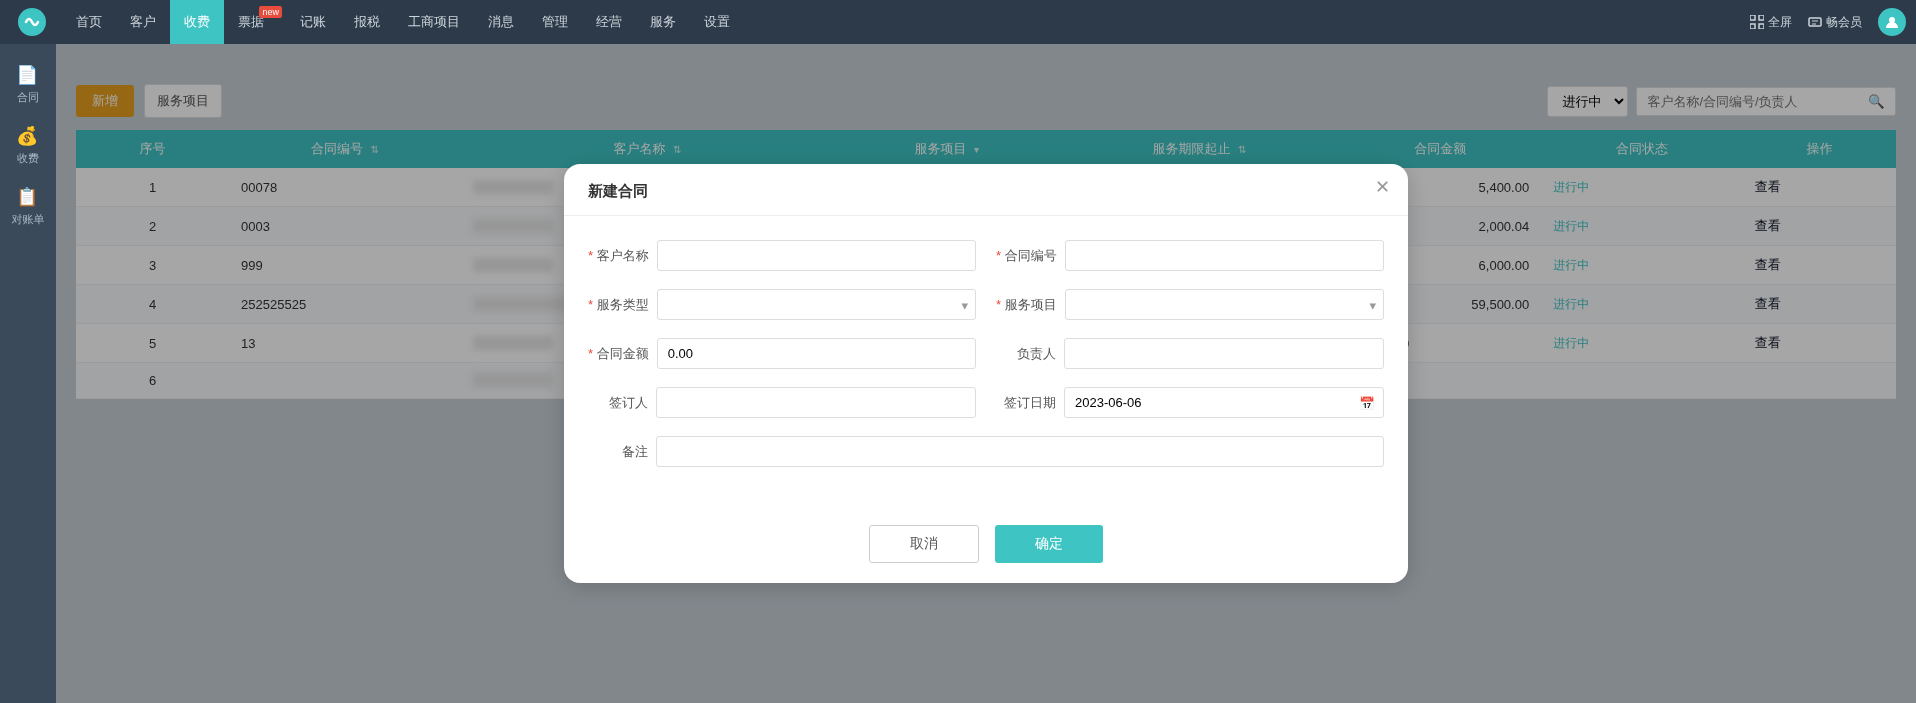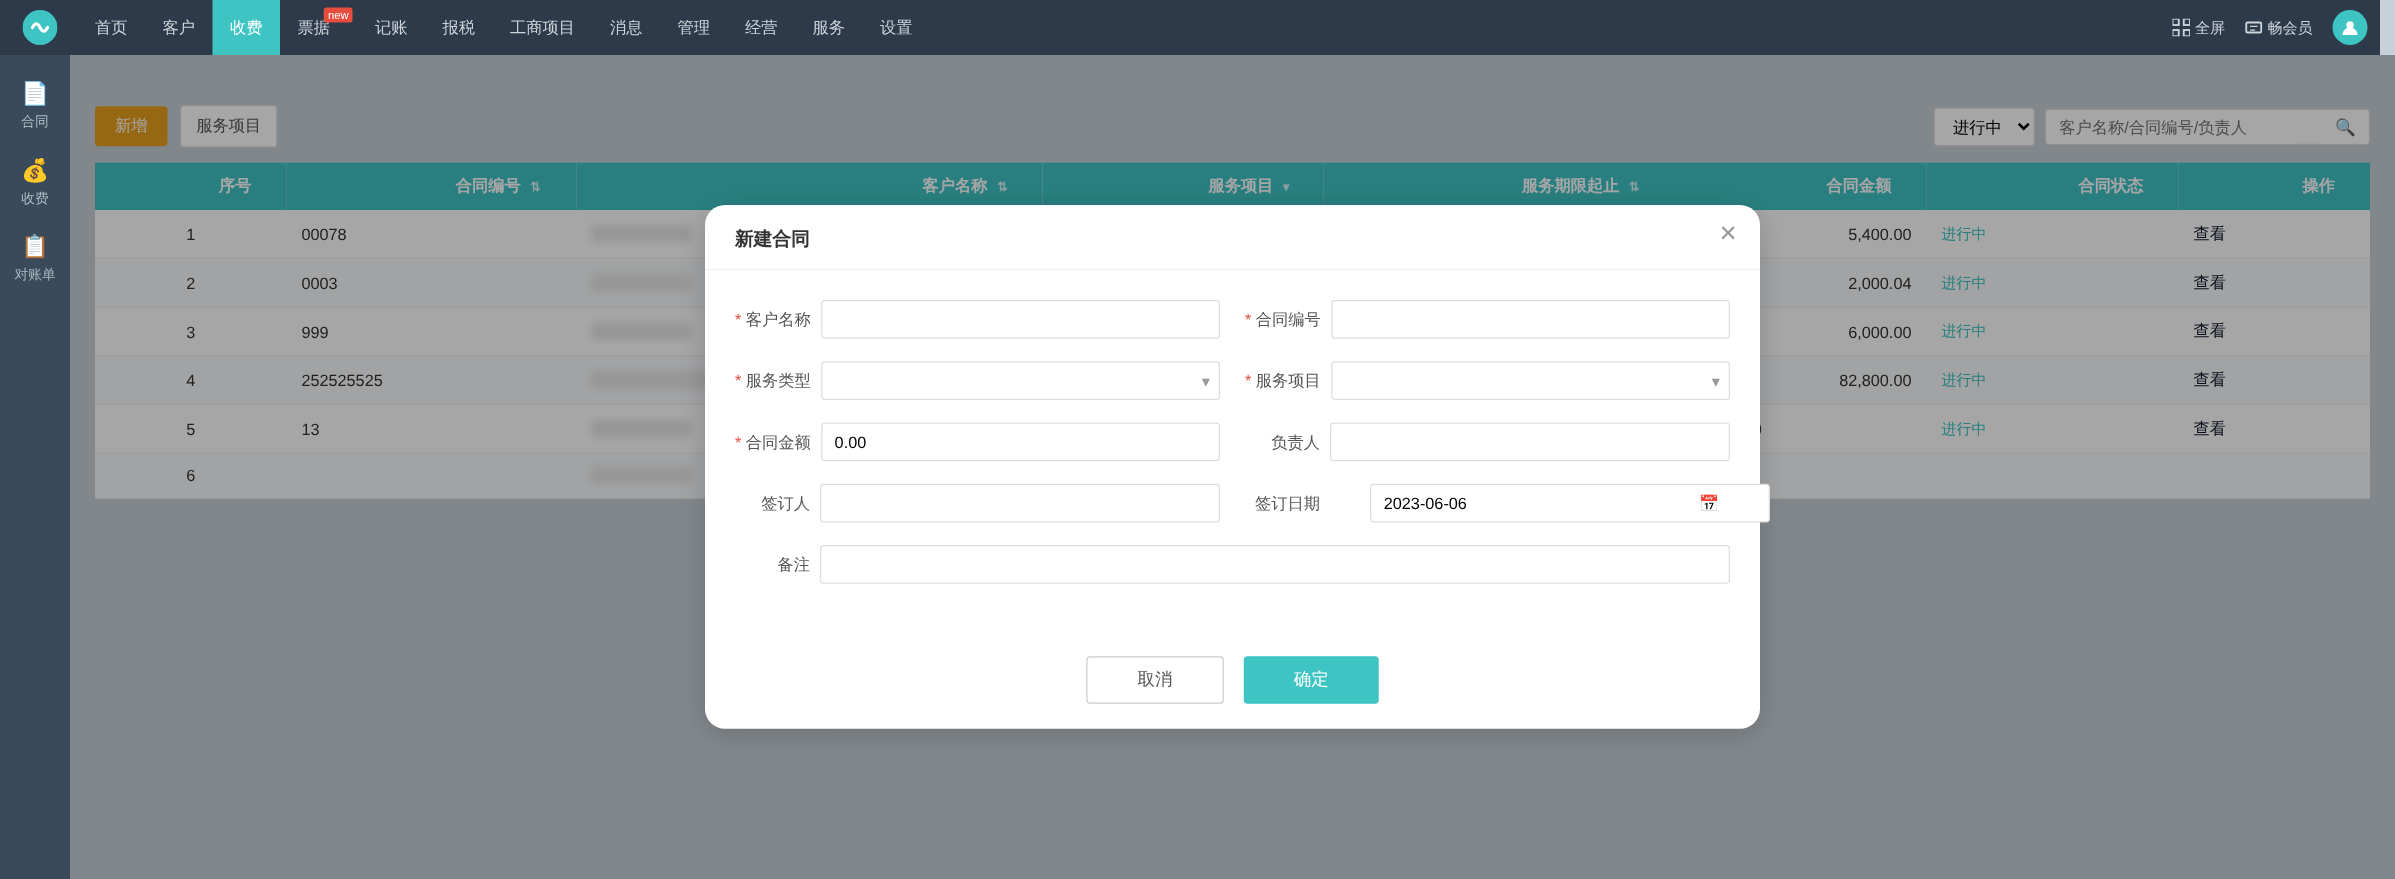--- a/index.html
+++ b/index.html
@@ -6,21 +6,21 @@
     body { font-family: 'Microsoft YaHei', sans-serif; font-size: 13px; background: #c8d0d8; width: 1916px; min-height: 703px; overflow: hidden; }
 
     
     .top-nav {
       background: #2d3a4a;
       height: 44px;
       display: flex;
       align-items: center;
       padding: 0 10px;
       position: fixed;
-      top: 0; left: 0; right: 12px;
+      top: 0; left: 0; right: 0;
       z-index: 100;
     }
     .top-nav .logo {
       width: 44px;
       height: 44px;
       display: flex;
       align-items: center;
       justify-content: center;
       margin-right: 8px;
     }
@@ -182,22 +182,22 @@
       width: 100%;
       border-collapse: collapse;
       background: #fff;
     }
     .data-table thead tr {
       background: #3fc4c4;
       color: #fff;
     }
     .data-table thead th {
       padding: 10px 28px;
-      text-align: right;
-      font-weight: bold;
+      text-align: center;
+      font-weight: normal;
       font-size: 13px;
       white-space: nowrap;
     }
     .data-table tbody tr {
       border-bottom: 1px solid #eef0f2;
     }
     .data-table tbody tr:nth-child(even) { background: #f8fafc; }
     .data-table tbody td {
       padding: 10px 12px;
       font-size: 13px;
@@ -331,21 +331,20 @@
       position: relative;
     }
     .date-wrap input {
       width: 100%;
       border: 1px solid #ddd;
       border-radius: 3px;
       padding: 7px 32px 7px 10px;
       font-size: 13px;
       font-family: inherit;
       outline: none;
-      margin-left: 32px;
     }
     .date-wrap .cal-icon {
       position: absolute;
       right: 8px;
       top: 50%;
       transform: translateY(-50%);
       color: #bbb;
       cursor: pointer;
     }
     .modal-footer {
@@ -524,21 +523,21 @@
     <td style="text-align:right;">6,000.00</td>
     <td><span class="status-tag">进行中</span></td>
     <td><a class="action-link">查看</a></td>
   </tr>
         <tr>
     <td class="center">4</td>
     <td>252525525</td>
     <td><span class="blurred-text" style="min-width:160px;">&nbsp;&nbsp;&nbsp;&nbsp;&nbsp;&nbsp;&nbsp;&nbsp;&nbsp;&nbsp;&nbsp;&nbsp;&nbsp;&nbsp;&nbsp;&nbsp;&nbsp;&nbsp;&nbsp;&nbsp;</span></td>
     <td>一般纳税人...</td>
     <td>201807-202403</td>
-    <td style="text-align:right;">82,800.00</td>
+    <td style="text-align:right;">59,500.00</td>
     <td><span class="status-tag">进行中</span></td>
     <td><a class="action-link">查看</a></td>
   </tr>
         <tr>
     <td class="center">5</td>
     <td>13</td>
     <td><span class="blurred-text">&nbsp;&nbsp;&nbsp;&nbsp;&nbsp;&nbsp;&nbsp;&nbsp;&nbsp;&nbsp;</span></td>
     <td>小规模记账</td>
     <td>202303-202402</td>
     <td style="">12,000.00</td>

